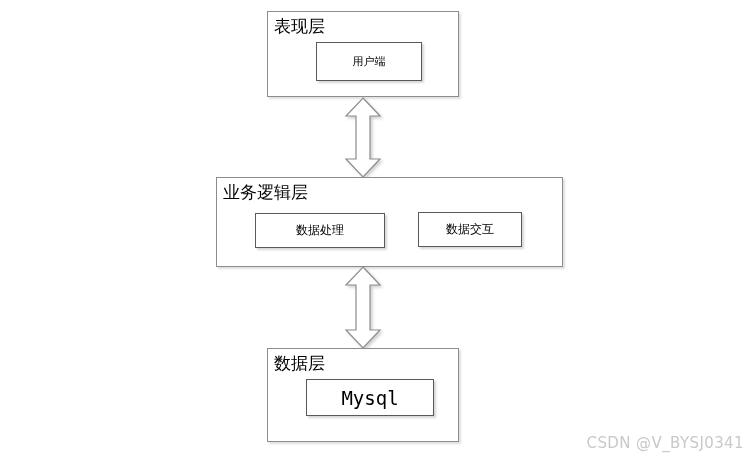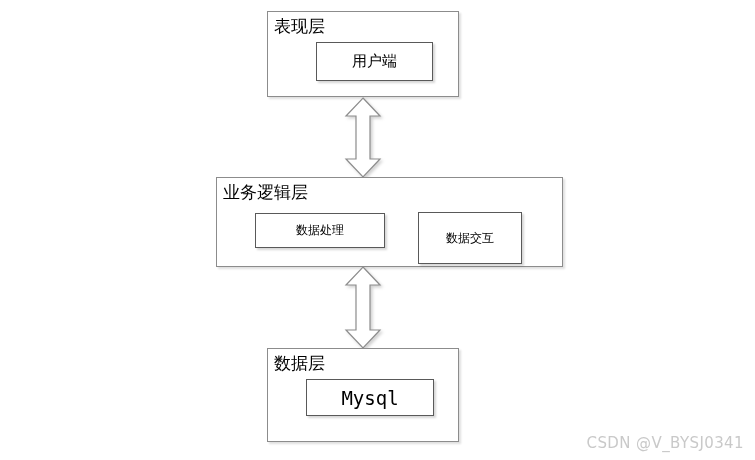--- a/index.html
+++ b/index.html
@@ -69,38 +69,38 @@
     box-shadow: 2px 2px 2px rgba(0,0,0,0.16);
     display: flex;
     align-items: center;
     justify-content: center;
     color: #000000;
     white-space: nowrap;
   }
   #component-client {
     left: 48px;
     top: 30px;
-    width: 117px;
+    width: 106px;
     height: 39px;
-    font-size: 15px;
+    font-size: 11px;
     font-family: "DejaVu Sans", "Liberation Sans", sans-serif;
   }
   #component-data-process {
     left: 38px;
     top: 35px;
     width: 130px;
     height: 35px;
     font-size: 12px;
     font-family: "DejaVu Sans", "Liberation Sans", sans-serif;
   }
   #component-data-exchange {
     left: 201px;
     top: 34px;
     width: 104px;
-    height: 52px;
+    height: 35px;
     font-size: 12px;
     font-family: "DejaVu Sans", "Liberation Sans", sans-serif;
   }
   #component-mysql {
     left: 38px;
     top: 30px;
     width: 128px;
     height: 37px;
     font-size: 19px;
     font-family: "DejaVu Sans Mono", "Liberation Mono", monospace;

